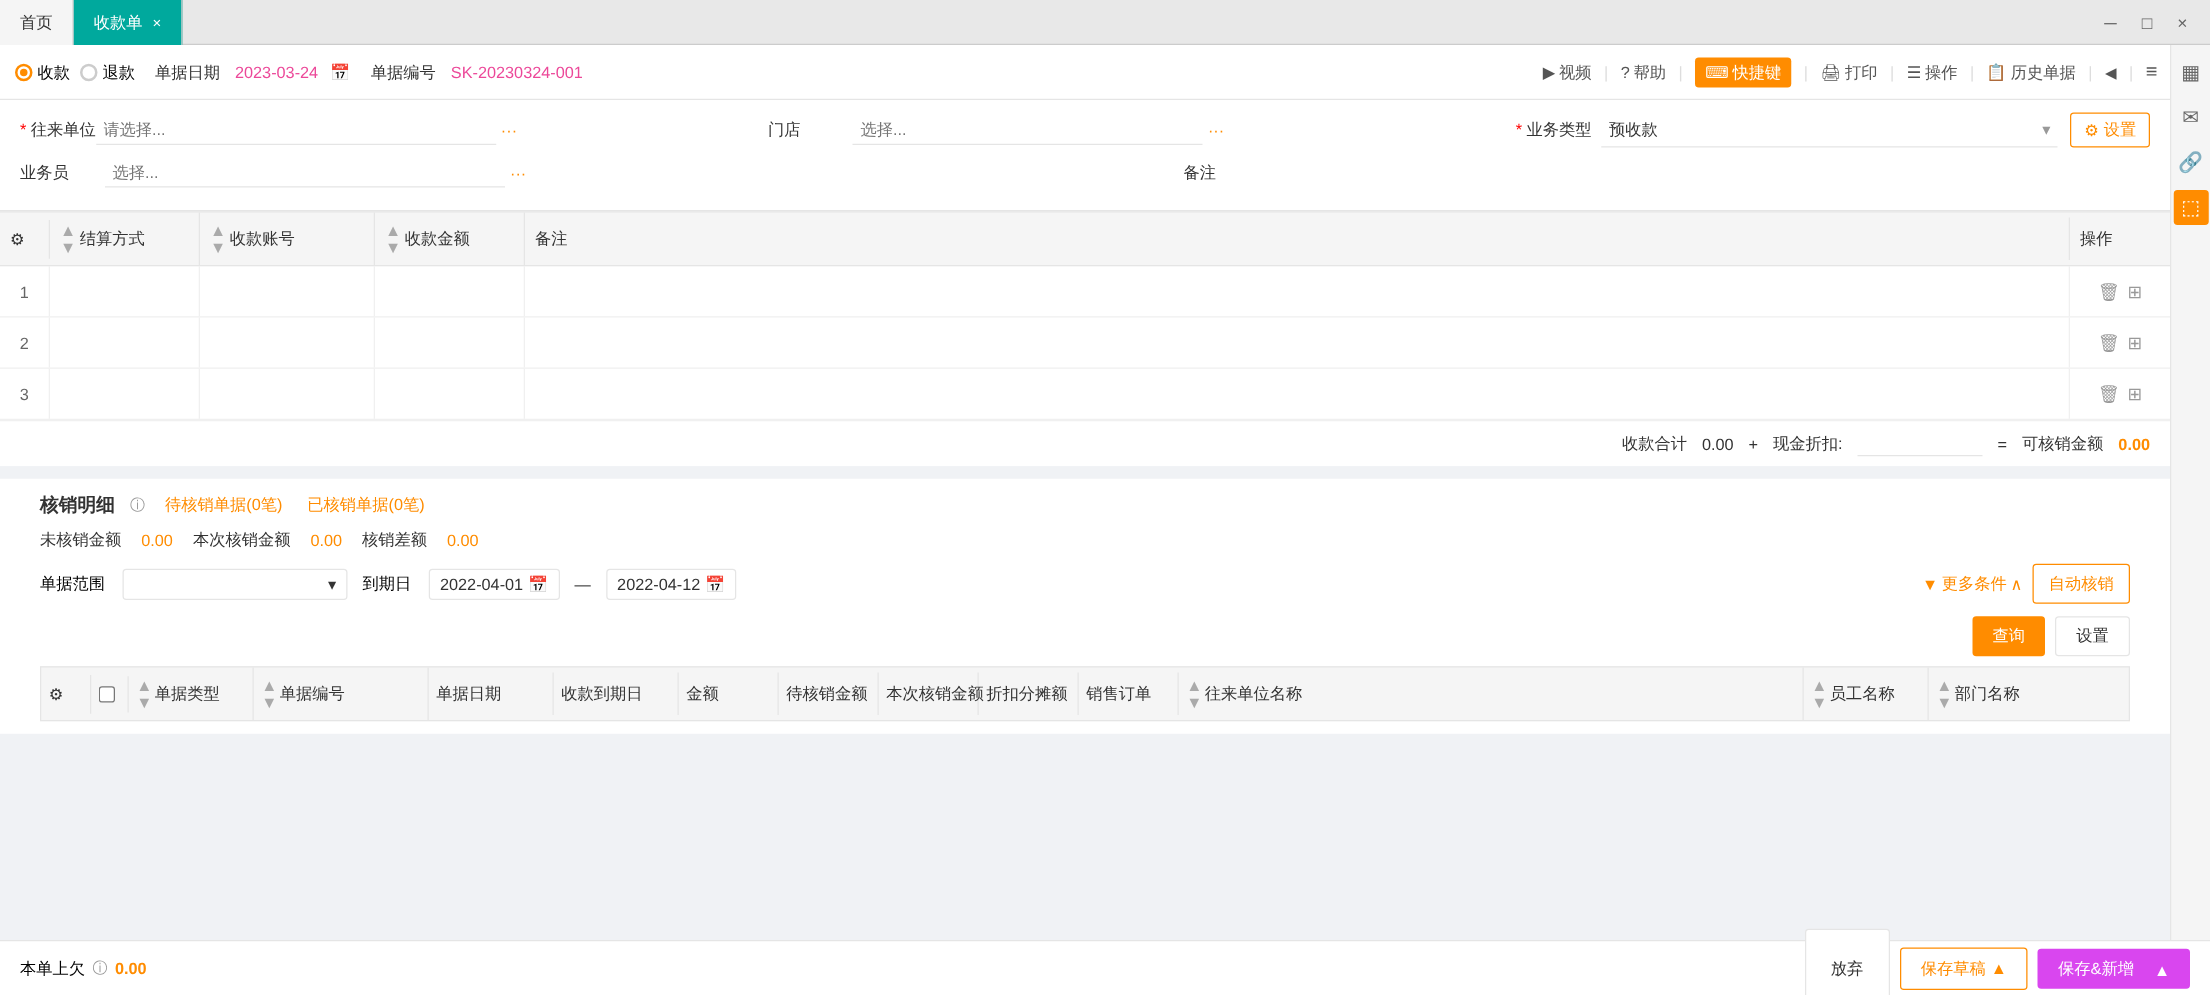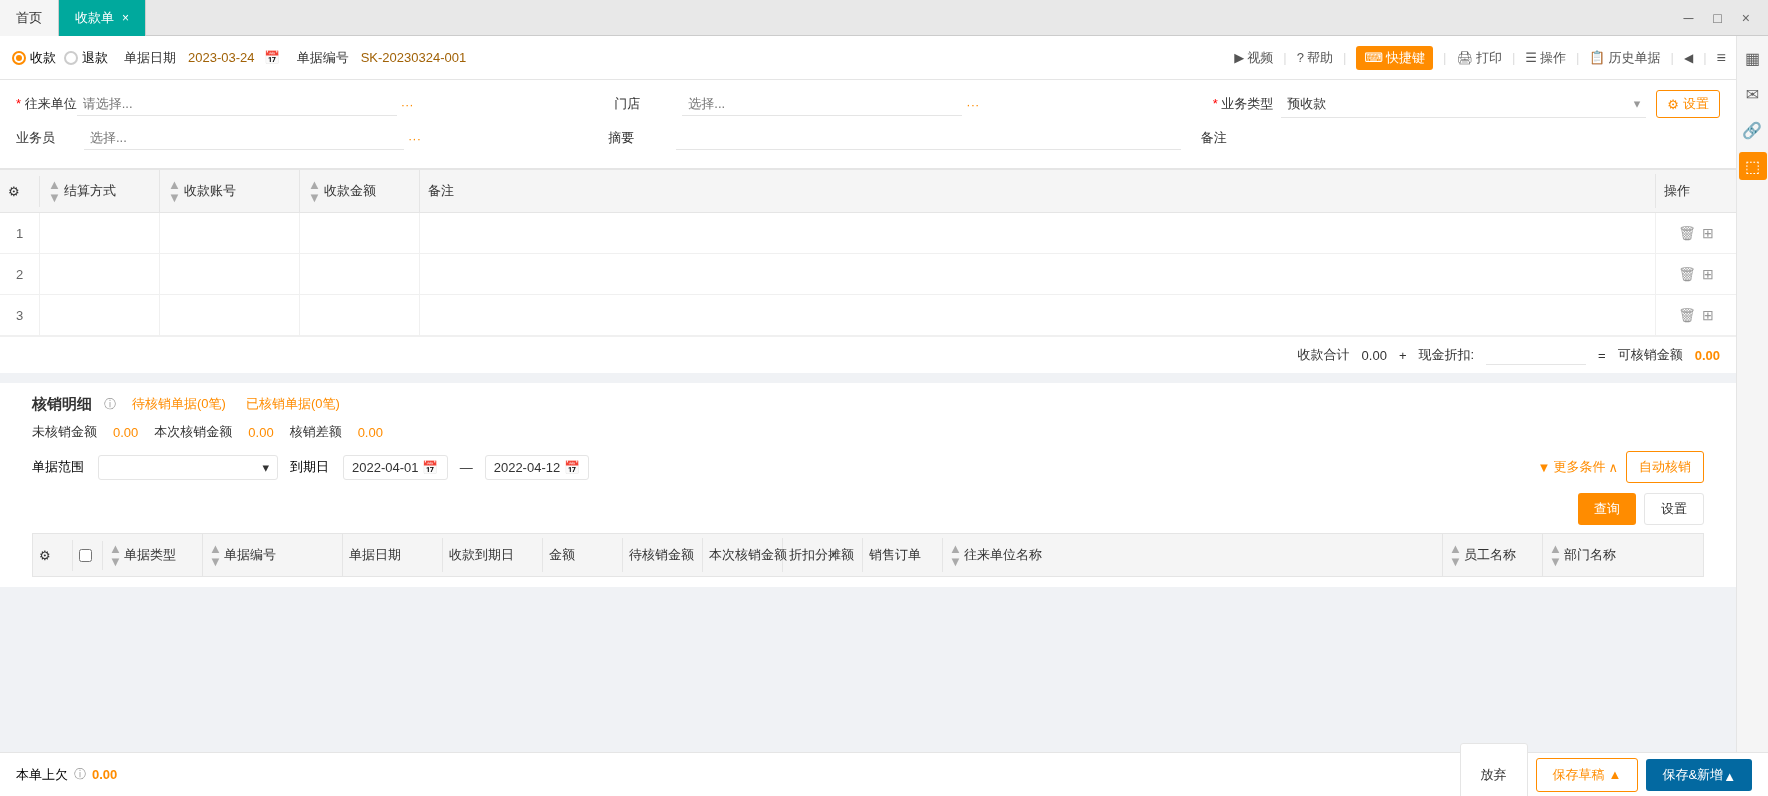--- a/index.html
+++ b/index.html
@@ -28,21 +28,21 @@
     .radio-group { display: flex; align-items: center; gap: 8px; }
     .radio-item { display: flex; align-items: center; gap: 4px; cursor: pointer; }
     .radio-circle {
       width: 14px; height: 14px; border-radius: 50%; border: 2px solid #ccc;
       display: flex; align-items: center; justify-content: center;
     }
     .radio-circle.checked { border-color: #ff8c00; }
     .radio-circle.checked::after { content: ''; width: 6px; height: 6px; border-radius: 50%; background: #ff8c00; }
     .toolbar-field { display: flex; align-items: center; gap: 6px; }
     .toolbar-label { color: #333; white-space: nowrap; }
-    .toolbar-value { color: #a16207; font-weight: normal; }
+    .toolbar-value { color: #ec4899; font-weight: normal; }
     .toolbar-right { margin-left: auto; display: flex; align-items: center; gap: 10px; }
     .toolbar-action { display: flex; align-items: center; gap: 3px; cursor: pointer; color: #555; font-size: 12px; }
     .toolbar-action.highlight { background: #ff8c00; color: #fff; padding: 3px 8px; border-radius: 3px; }
     .divider-v { color: #ddd; }
 
     
     .form-area {
       background: #fff; padding: 10px 16px; border-bottom: 1px solid #e5e5e5;
     }
     .form-row { display: flex; align-items: center; gap: 0; margin-bottom: 8px; }
@@ -163,23 +163,23 @@
     .discard-btn {
       background: #fff; border: 1px solid #e5e5e5; color: #333;
       padding: 22px 20px; border-radius: 3px; cursor: pointer; text-align: right;
     }
     .save-draft-btn {
       background: #fff; border: 1px solid #ff8c00; color: #ff8c00;
       padding: 7px 16px; border-radius: 3px; cursor: pointer;
       display: flex; align-items: center; gap: 4px;
     }
     .save-new-btn {
-      background: #0369a1; border: none; color: #fff;
+      background: #d946ef; border: none; color: #fff;
       padding: 7px 16px; border-radius: 3px; cursor: pointer;
-      display: flex; align-items: flex-end; gap: 0;
+      display: flex; align-items: flex-end; gap: 16px;
     }
 
     
     .right-panel {
       position: fixed; right: 0; top: 36px; bottom: 44px;
       width: 32px; background: #f5f5f5; border-left: 1px solid #e5e5e5;
       display: flex; flex-direction: column; align-items: center; padding-top: 8px; gap: 8px;
     }
     .panel-icon {
       width: 28px; height: 28px; display: flex; align-items: center; justify-content: center;
@@ -301,24 +301,20 @@
       </div>
     </div>
     <div class="form-row">
 
       <div class="form-field" style="flex:2;">
         <span class="field-label">业务员</span>
         <input class="field-input" type="text" style="max-width: 320px; margin-left: 8px;" placeholder="选择...">
         <span class="field-more">···</span>
       </div>
 
-      <div class="form-field" style="flex:2; margin-left:20px;">
-        <span class="field-label">摘要</span>
-        <input class="field-input" type="text" style="margin-left: 8px;">
-      </div>
 
       <div class="form-field" style="flex:1.5; margin-left:20px;">
         <span class="field-label">备注</span>
       </div>
       <div style="width:90px;"></div>
     </div>
   </div>
 
   <div class="table-section">
     <div class="table-header">

